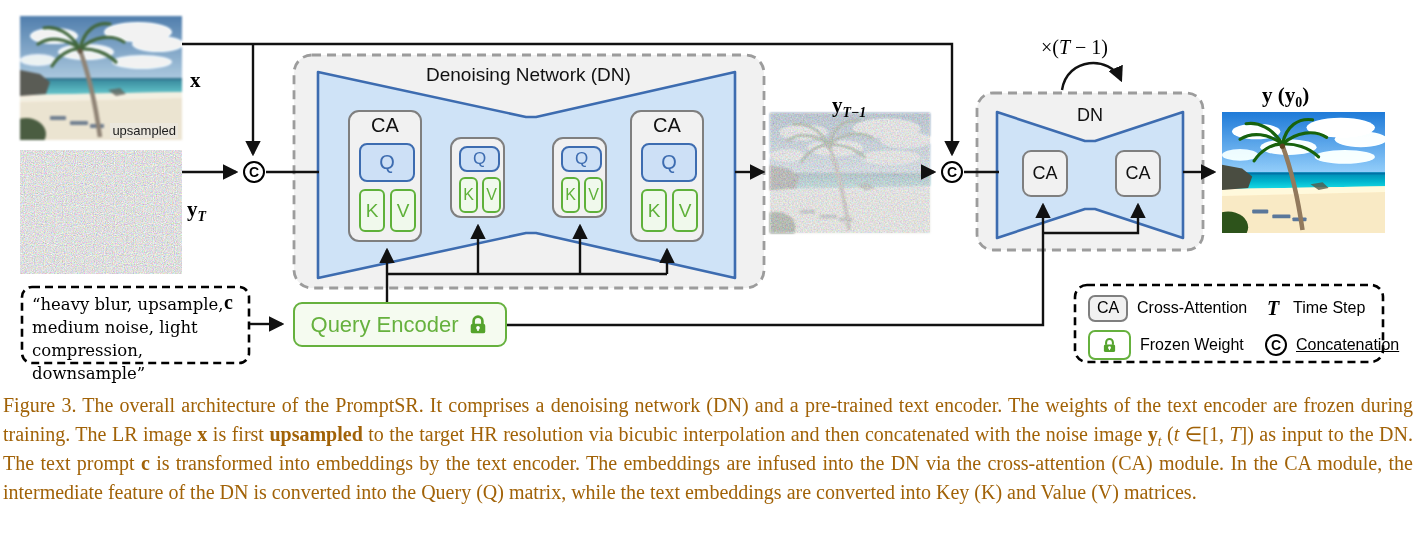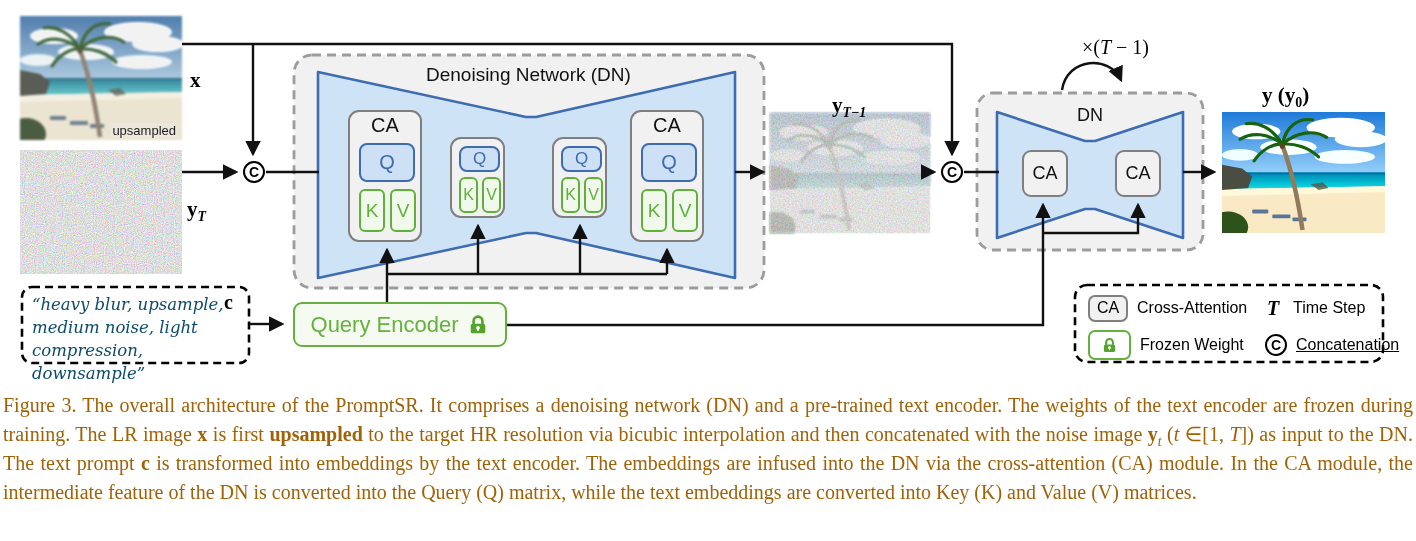--- a/index.html
+++ b/index.html
@@ -37,22 +37,22 @@
   .ca-simple{position:absolute;z-index:3;background:#f1f1f1;border:2.5px solid #7f7f7f;
              border-radius:9px;box-sizing:border-box;display:flex;align-items:center;
              justify-content:center;font-size:18px;color:#111;}
 
   
   .concat{position:absolute;z-index:3;width:22px;height:22px;border:2.6px solid #000;
           border-radius:50%;background:#fff;box-sizing:border-box;display:flex;
           align-items:center;justify-content:center;font-weight:bold;font-size:14px;}
 
   
-  .prompt-text{position:absolute;z-index:3;font-family:"DejaVu Serif",serif;font-style:italic;
-               font-size:16.5px;line-height:23px;color:#0c4a6e;}
+  .prompt-text{position:absolute;z-index:3;font-family:"DejaVu Serif",serif;
+               font-size:16.5px;line-height:23px;color:#000000;}
   .prompt-c{position:absolute;z-index:3;font-family:"Liberation Serif",serif;font-weight:bold;
             font-size:20px;}
 
   
   .text-encoder{position:absolute;z-index:3;background:#f5fbf0;border:2.6px solid #66b13e;
                 border-radius:9px;box-sizing:border-box;display:flex;align-items:center;
                 justify-content:center;gap:9px;color:#66b13e;font-size:22px;}
 
   
   .legend-rows{position:absolute;z-index:3;display:flex;flex-direction:column;gap:7px;}
@@ -210,21 +210,21 @@
 </div>
 <div class="mlabel" style="left:187px;top:197px;">
   <span>y</span><sub>T</sub>
 </div>
 <div class="mlabel" style="left:832px;top:93px;">
   <span>y</span><sub>T−1</sub>
 </div>
 <div class="mlabel" style="left:1262px;top:83px;">
   <span>y (y</span><sub class="digit">0</sub><span>)</span>
 </div>
-<div class="loop-label" style="left:1041px;top:36px;margin-left:41px;">
+<div class="loop-label" style="left:1041px;top:36px;">
   <span>×(</span><span class="it">T</span><span> − 1)</span>
 </div>
 
 <div class="concat" style="left:243px;top:161px;">
   <span>C</span>
 </div>
 <div class="concat" style="left:941px;top:161px;">
   <span>C</span>
 </div>
 

